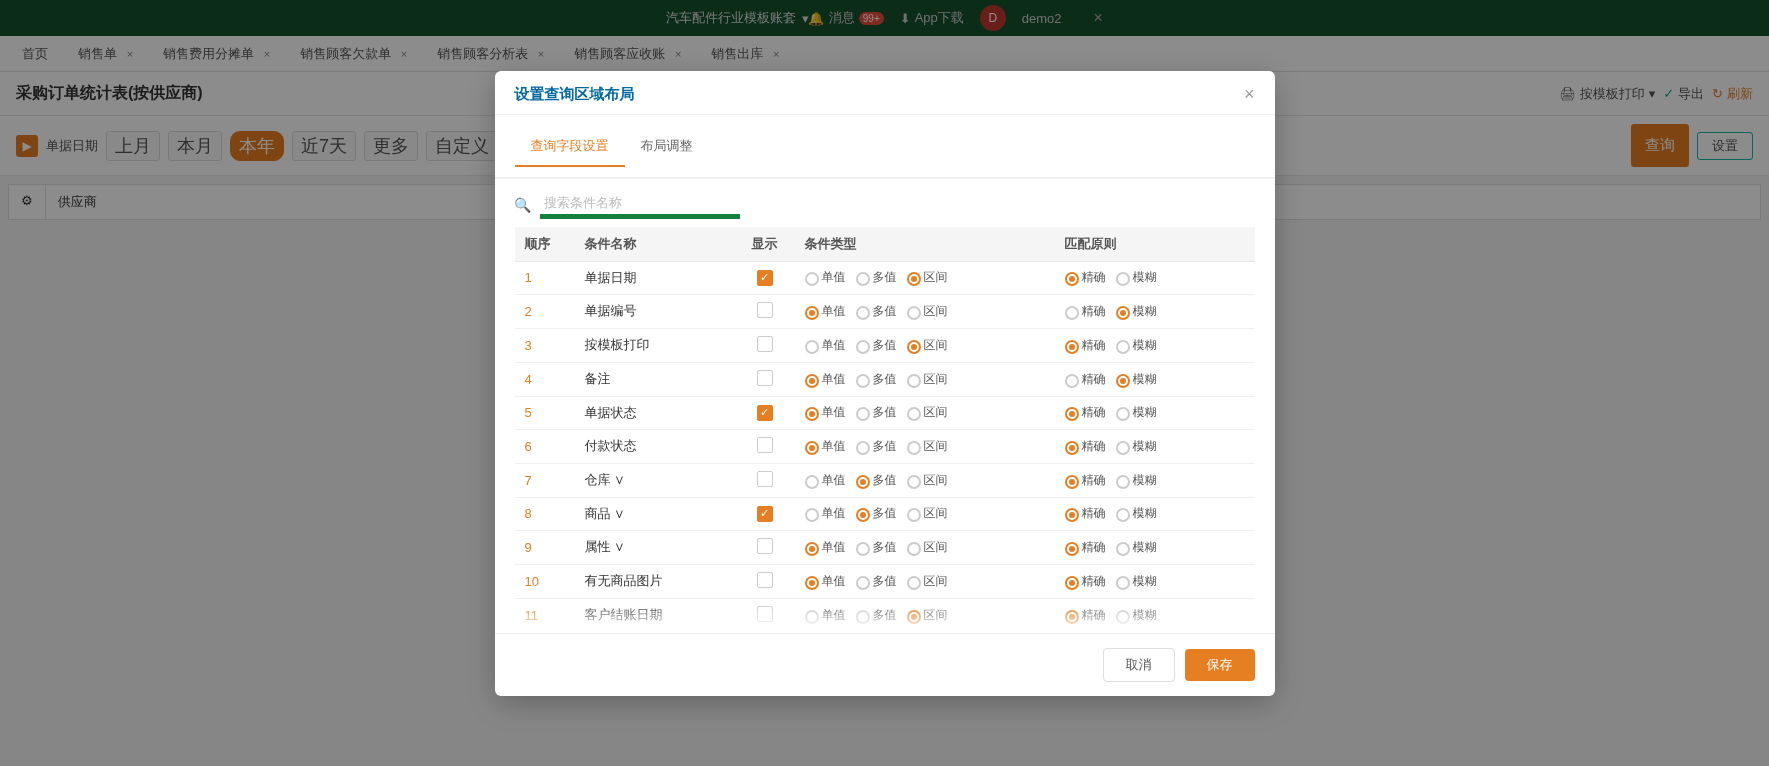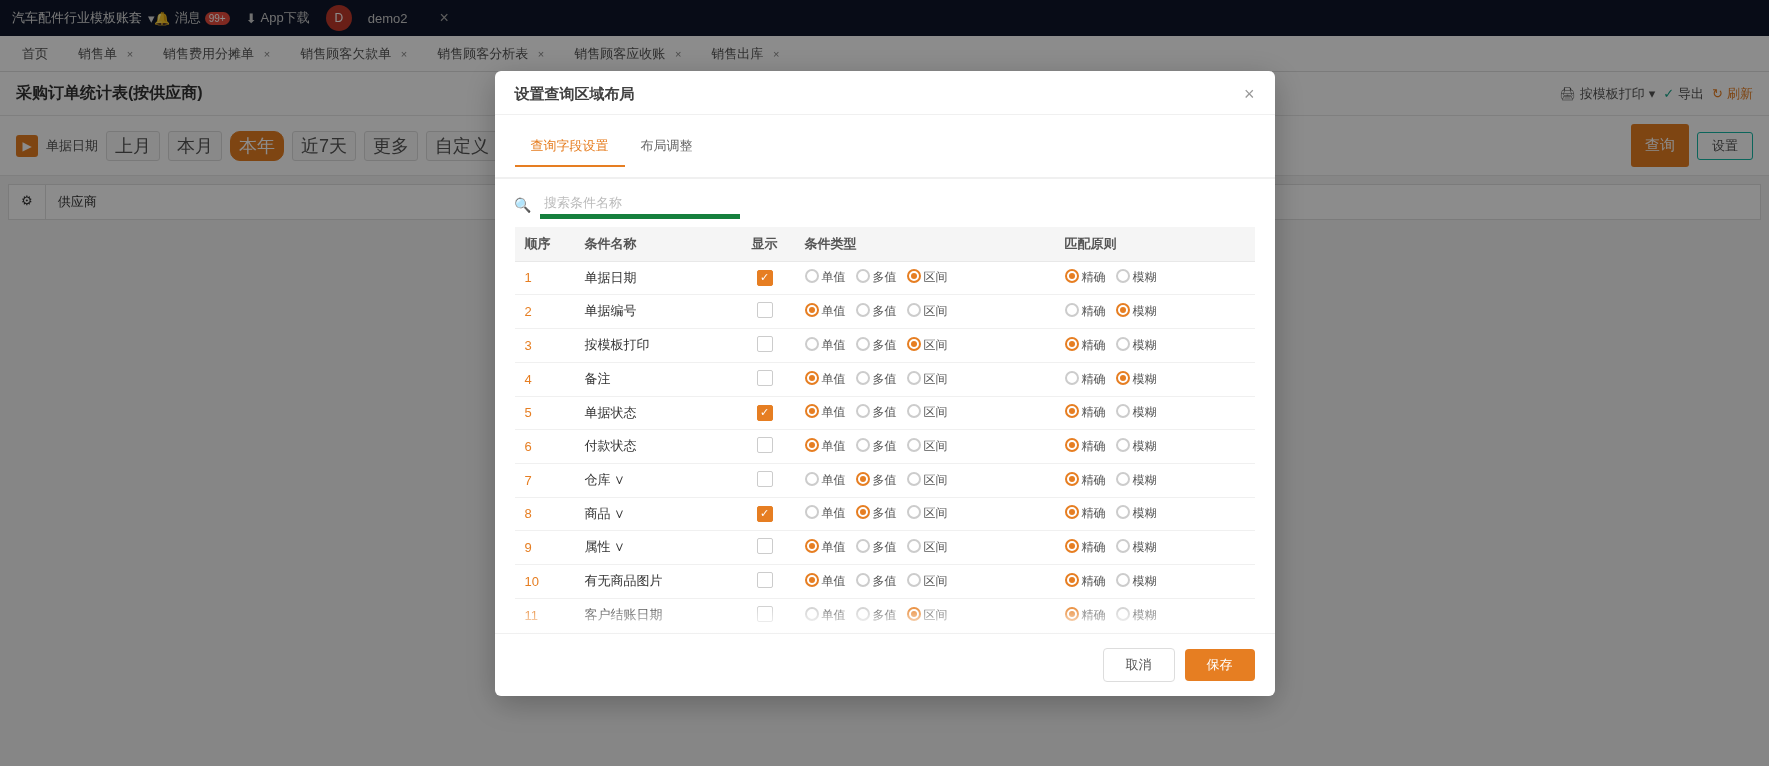--- a/index.html
+++ b/index.html
@@ -1,24 +1,24 @@
 <!DOCTYPE html>
 <html><head>
   <meta charset="utf-8">
   <style>
     * { box-sizing: border-box; margin: 0; padding: 0; }
     body { font-family: 'Microsoft YaHei', Arial, sans-serif; font-size: 13px; background: #f0f2f5; color: #333; height: 766px; overflow: hidden; }
 
     
     .top-bar {
       height: 36px;
-      background: #0f172a;
+      background: #14532d;
       display: flex;
       align-items: center;
-      justify-content: flex-start;
+      justify-content: center;
       padding: 0 12px;
       color: #ccc;
     }
     .top-bar-left { font-size: 13px; color: #ddd; display: flex; align-items: center; gap: 6px; }
     .top-bar-right { display: flex; align-items: center; gap: 16px; font-size: 13px; }
     .top-bar-right .badge { background: #e74c3c; color: white; border-radius: 8px; font-size: 10px; padding: 1px 4px; }
     .close-top { color: #aaa; font-size: 16px; cursor: pointer; margin-left: 16px; }
 
     
     .tab-nav {
@@ -116,21 +116,21 @@
       flex-direction: column;
       box-shadow: 0 8px 32px rgba(0,0,0,0.25);
     }
     .dialog-header {
       display: flex;
       align-items: center;
       justify-content: space-between;
       padding: 14px 20px 10px;
       border-bottom: 1px solid #f0f0f0;
     }
-    .dialog-title { font-size: 15px; font-weight: 600; color: #404040; }
+    .dialog-title { font-size: 15px; font-weight: 600; color: #0369a1; }
     .dialog-close { font-size: 18px; color: #999; cursor: pointer; border: none; background: none; line-height: 1; }
 
     
     .dialog-tabs {
       display: flex;
       padding: 12px 20px;
       border-bottom: 2px solid #f0f0f0;
       gap: 0;
     }
     .dialog-tab {
@@ -190,21 +190,21 @@
       padding: 7px 10px;
       font-size: 13px;
       border-bottom: 1px solid #f0f0f0;
       vertical-align: middle;
     }
 
     .order-num { color: #e67e22; font-weight: 500; }
 
     
     .radio-group { display: flex; align-items: center; gap: 10px; white-space: nowrap; }
-    .radio-item { display: flex; align-items: flex-start; gap: 3px; cursor: pointer; }
+    .radio-item { display: flex; align-items: flex-end; gap: 3px; cursor: pointer; }
     .radio-circle {
       width: 14px; height: 14px;
       border-radius: 50%;
       border: 2px solid #ccc;
       display: flex; align-items: center; justify-content: center;
       flex-shrink: 0;
     }
     .radio-circle.checked { border-color: #e67e22; }
     .radio-circle.checked::after {
       content: '';

